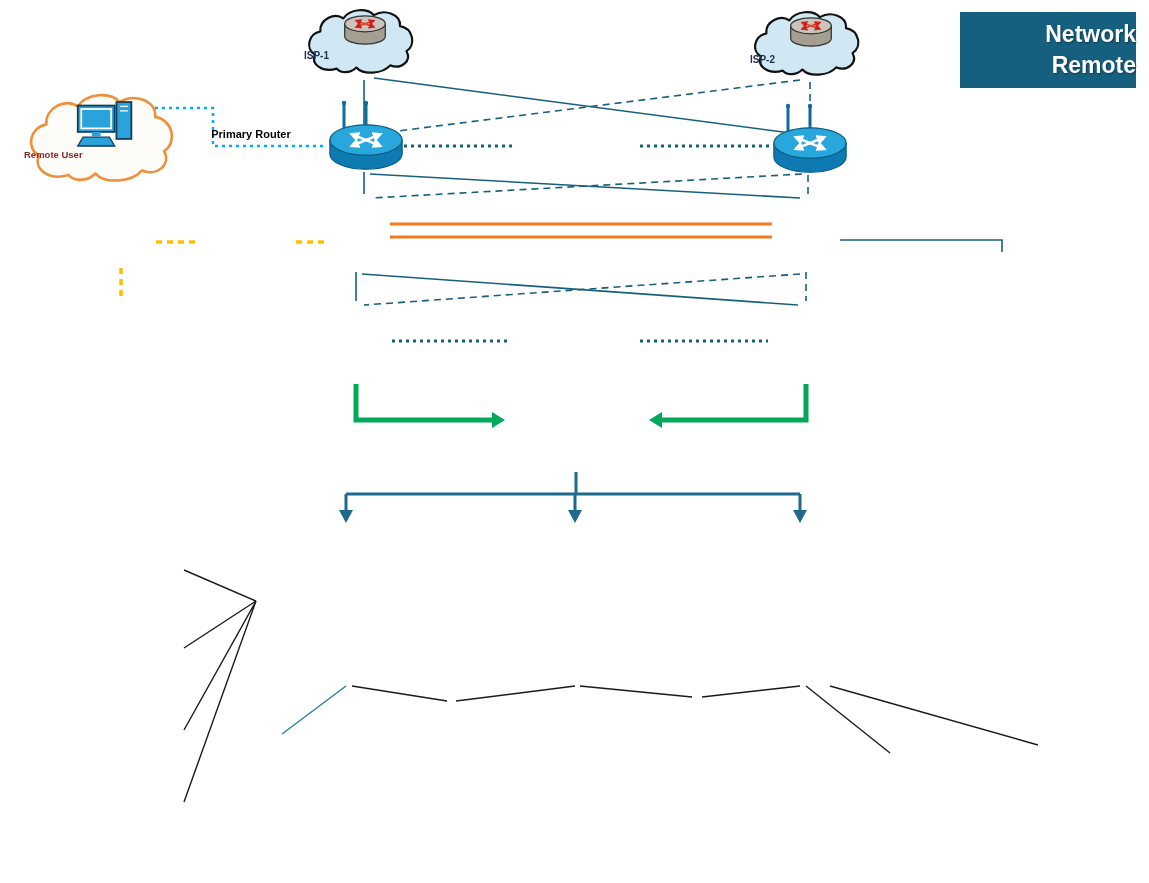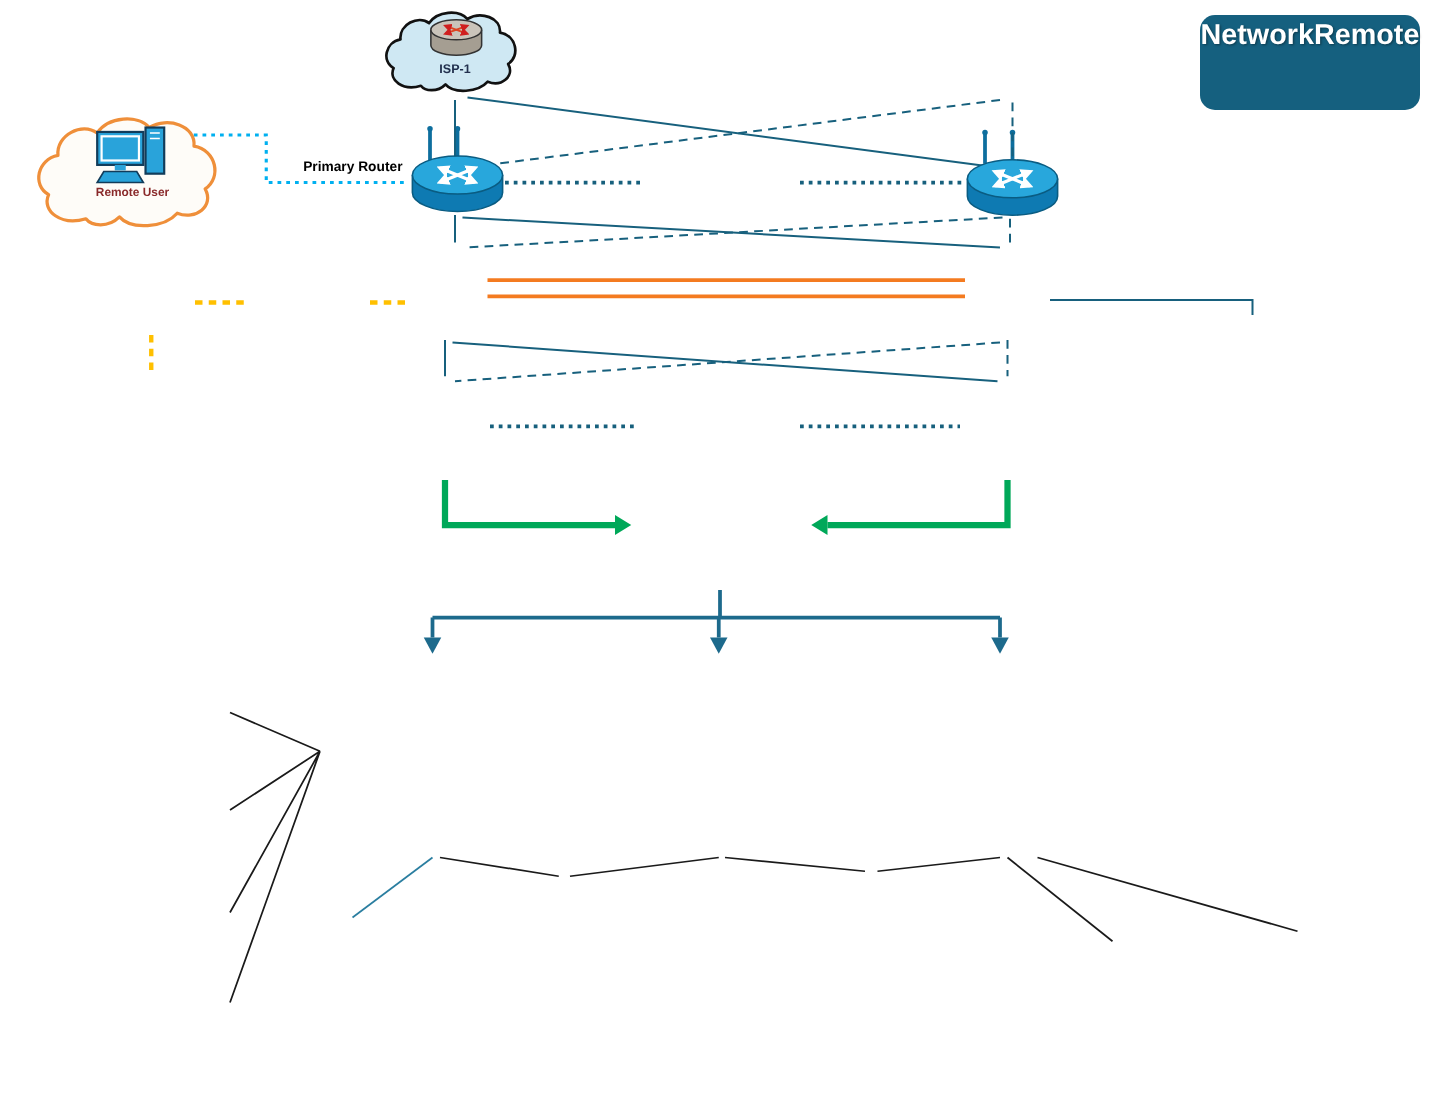--- a/index.html
+++ b/index.html
@@ -1,20 +1,20 @@
 <!DOCTYPE html>
 <html><head>
 <meta charset="utf-8">
 <style>
   html,body{margin:0;padding:0;background:#fff}
   .stage{position:relative;width:1149px;height:883px;background:#fff;font-family:"Liberation Sans",sans-serif;overflow:hidden}
   .ab{position:absolute}
   .lbl{position:absolute;font-weight:bold;white-space:nowrap;z-index:5;line-height:1.15}
-  .tc{text-align:center;white-space:normal}
-  .badge{position:absolute;left:960px;top:12px;width:176px;height:76px;background:#15607f;border-radius:12px;display:flex;align-items:flex-start;justify-content:center;z-index:4}
+  .tc{white-space:normal}
+  .badge{position:absolute;left:960px;top:12px;width:176px;height:76px;background:#15607f;border-radius:0;display:flex;flex-direction:column;align-items:flex-end;justify-content:center;z-index:4}
   .badge span{color:#fff;font-weight:bold;font-size:23px;line-height:31px;text-shadow:1px 1px 2px rgba(0,0,0,.4)}
   .lt{stroke:#17607d;stroke-width:1.6;fill:none}
   .ltd{stroke:#17607d;stroke-width:1.6;fill:none;stroke-dasharray:7,5}
   .ldot{stroke:#17607d;stroke-width:3;fill:none;stroke-dasharray:3,4}
   .lcy{stroke:#00b0f0;stroke-width:2.5;fill:none;stroke-dasharray:3,4}
   .lor{stroke:#f47b20;stroke-width:3;fill:none}
   .lyd{stroke:#ffc000;stroke-width:3.5;fill:none;stroke-dasharray:6,5}
   .lg{stroke:#00a859;stroke-width:5;fill:none}
   .lt2{stroke:#2a7ea0;stroke-width:1.4;fill:none}
   .lt3{stroke:#1d6a8c;stroke-width:3;fill:none}
@@ -294,31 +294,40 @@
 
   <div class="ab" style="left:304px;top:4px;width:120px;height:78px;z-index:2">
     <svg class="ab" style="left:0;top:0" width="120" height="78">
         <use href="#s-cloud"></use>
       </svg>
     <svg class="ab" style="left:38px;top:10px" width="46" height="32">
         <use href="#s-isprouter"></use>
       </svg>
     <div class="lbl tc" style="left:0;top:46px;width:120px;font-size:10px;color:#22304e">ISP-1</div>
   </div>
+  <div class="ab" style="left:750px;top:6px;width:120px;height:78px;z-index:2">
+    <svg class="ab" style="left:0;top:0" width="120" height="78">
+        <use href="#s-cloud"></use>
+      </svg>
+    <svg class="ab" style="left:38px;top:10px" width="46" height="32">
+        <use href="#s-isprouter"></use>
+      </svg>
+    <div class="lbl tc" style="left:0;top:48px;width:120px;font-size:10px;color:#22304e">ISP-2</div>
+  </div>
 
   <div class="ab" style="left:24px;top:86px;width:164px;height:108px;z-index:2">
     <svg class="ab" style="left:0;top:0;--cf:#fefcf8;--cs:#ef8f3a;--cw:3.5" width="164" height="108">
         <use href="#s-cloud"></use>
       </svg>
     <svg class="ab" style="left:52px;top:14px" width="58" height="48">
         <use href="#s-monitor"></use>
       </svg>
     <div class="lbl tc" style="left:0;top:64px;width:164px;font-size:9.5px;color:#8a2a2b">Remote User</div>
   </div>
 
   <svg class="ab" style="left:328px;top:122px;z-index:2" width="76" height="50">
       <use href="#s-router"></use>
     </svg>
   <svg class="ab" style="left:772px;top:125px;z-index:2" width="76" height="50">
       <use href="#s-router"></use>
     </svg>
-  <div class="lbl" style="left:180px;top:128px;width:142px;text-align:right;font-size:11px">Primary Router</div>
+  <div class="lbl" style="left:180px;top:128px;width:142px;text-align:center;font-size:11px">Primary Router</div>
 
 </div>
 </body></html>

